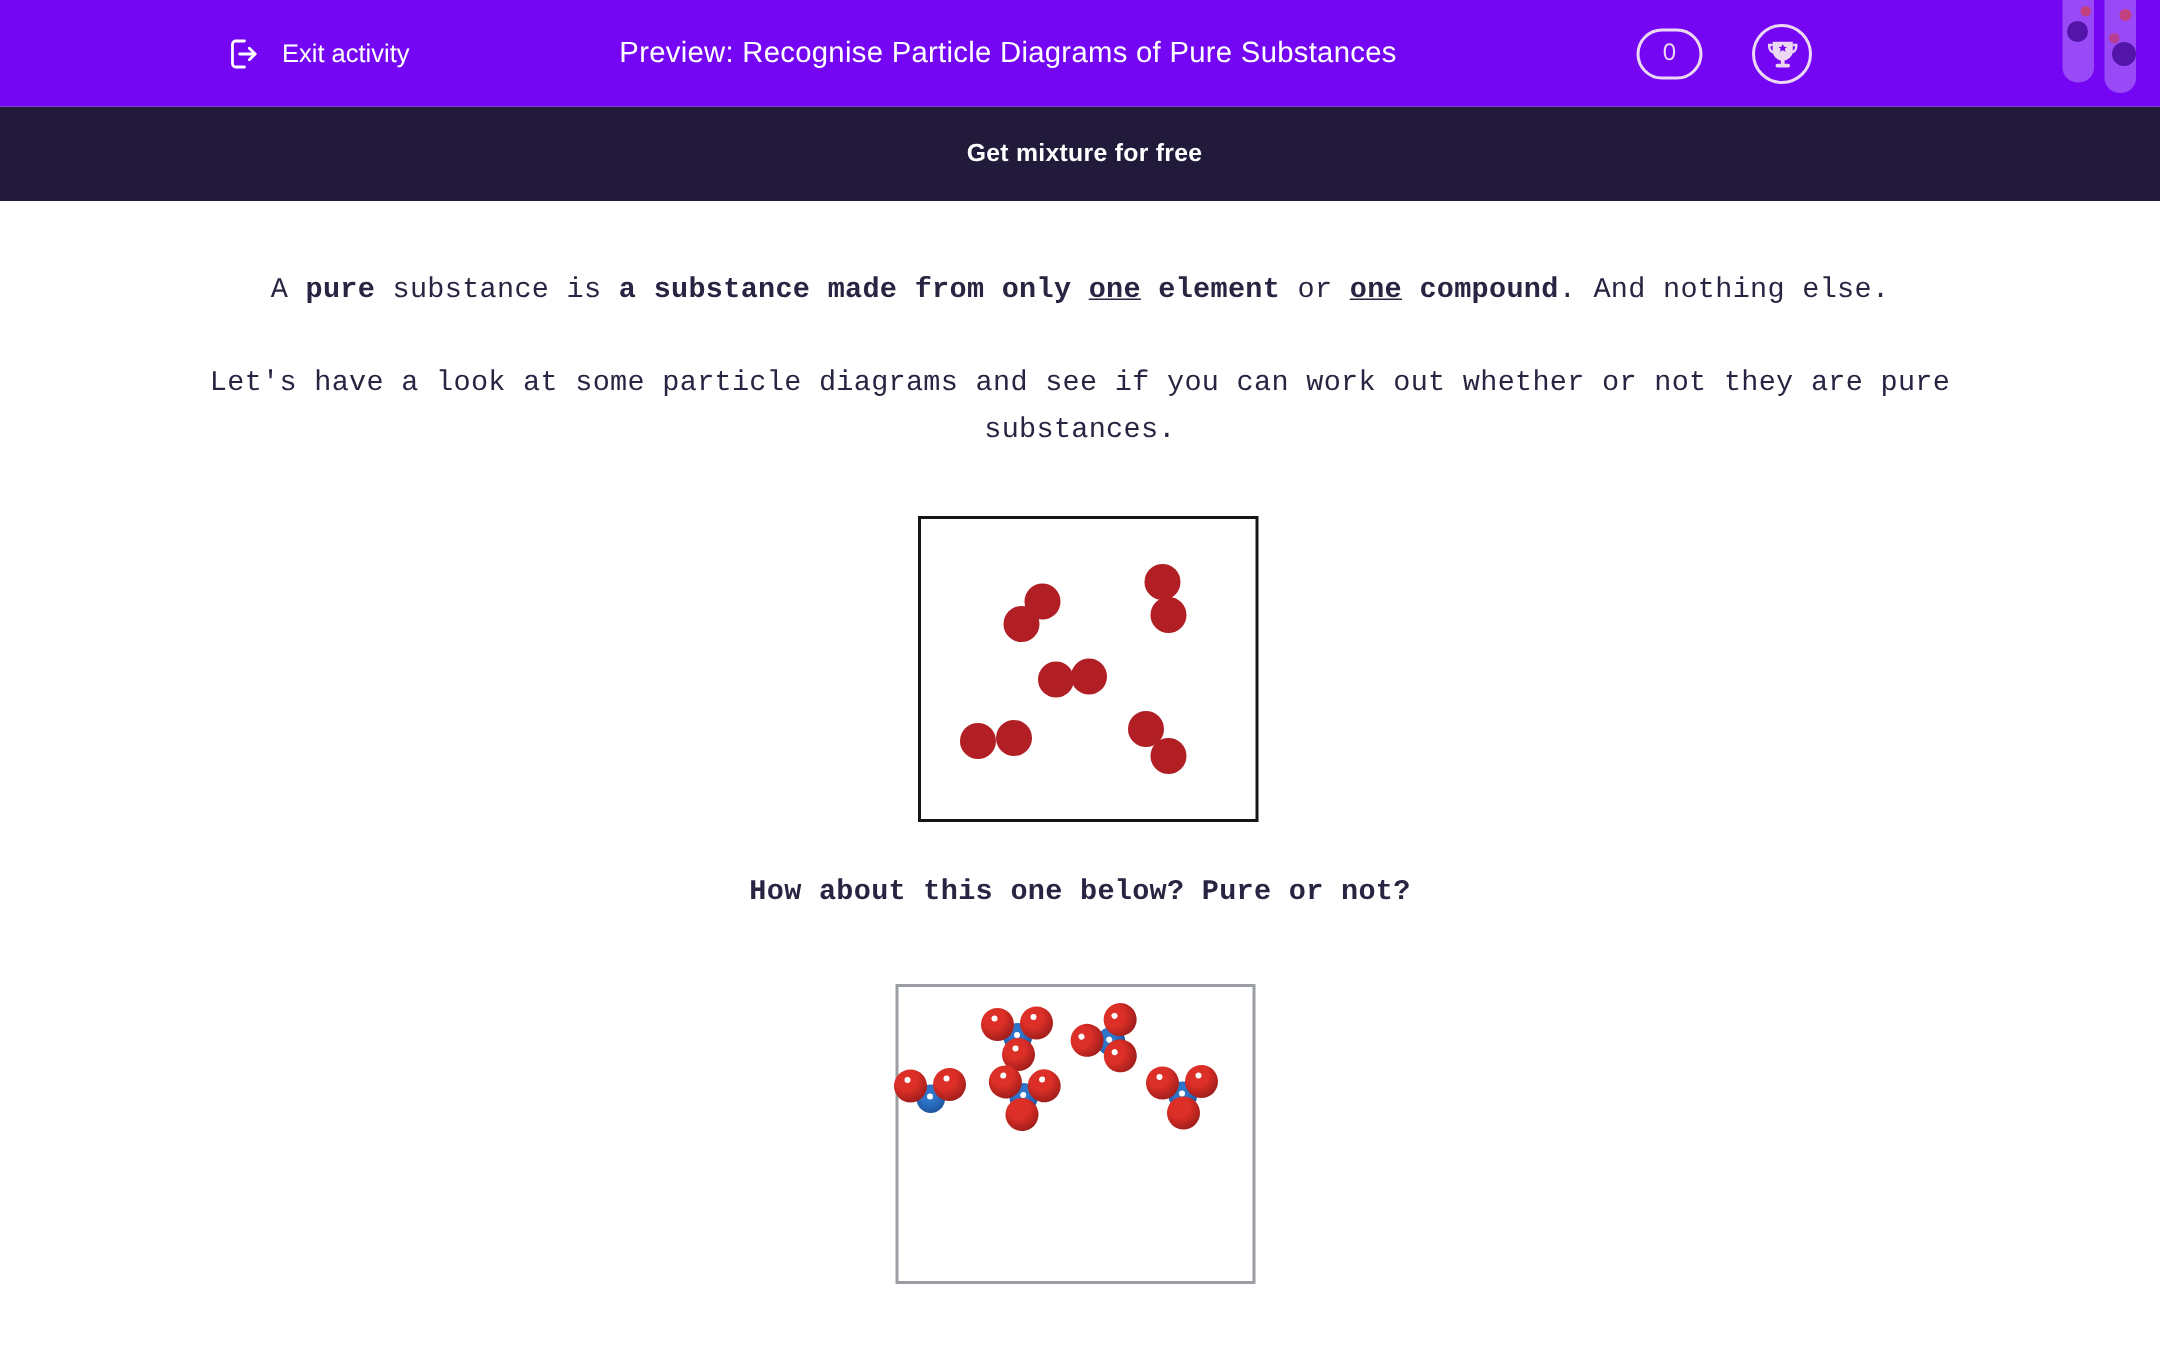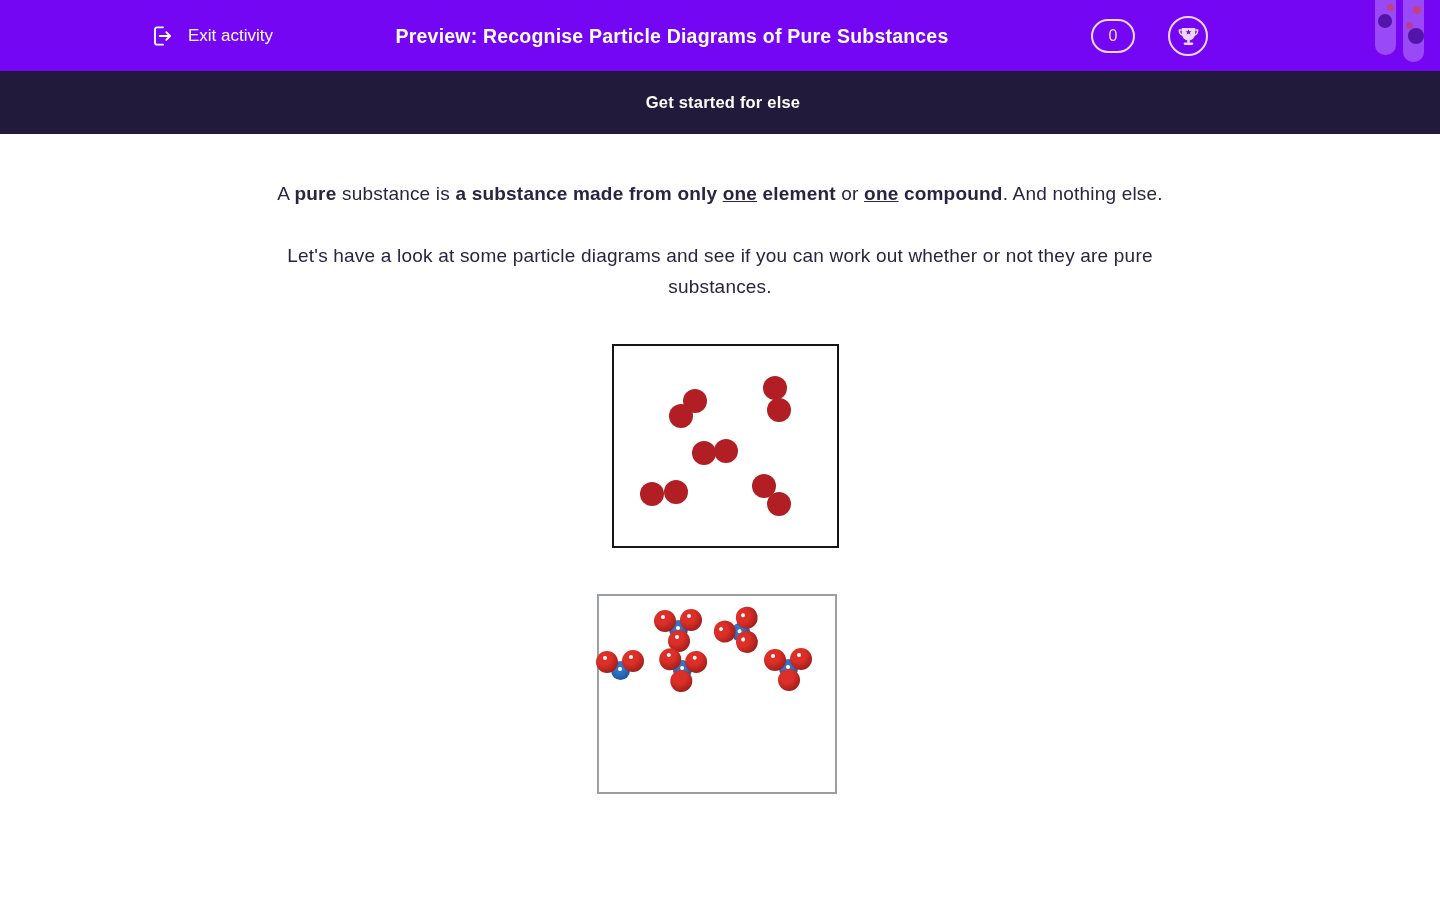--- a/index.html
+++ b/index.html
@@ -6,21 +6,21 @@
   html,body { width:1440px; height:900px; overflow:hidden; background:#ffffff;
               font-family:"Liberation Sans", sans-serif; }
   .page { position:relative; width:1440px; height:900px; }
 
   
   .app-header { position:relative; height:71px; background:var(--header-bg,#7506F3); color:#fff; }
   .exit-btn { position:absolute; left:150px; top:0; height:100%; display:flex; align-items:center;
               gap:12px; background:none; border:none; color:#fff; font-size:17px; cursor:pointer;
               font-family:inherit; }
   .header-title { position:absolute; left:50%; top:50%; transform:translate(calc(-50% - 48px),-50%);
-                  font-size:19.5px; font-weight:700; white-space:nowrap; letter-spacing:.2px; }
+                  font-size:19.5px; font-weight:400; white-space:nowrap; letter-spacing:.2px; }
   .score-pill { position:absolute; left:1091px; top:19px; width:44px; height:34px;
                 border:2px solid var(--accent-light,#ECD8F2); border-radius:17px; display:flex;
                 align-items:center; justify-content:center; color:var(--accent-light,#ECD8F2);
                 font-size:16px; background:transparent; cursor:pointer; }
   .trophy-circle { position:absolute; left:1168px; top:16px; width:40px; height:40px;
                    border:2px solid var(--accent-light,#ECD8F2); border-radius:50%;
                    display:flex; align-items:center; justify-content:center; cursor:pointer; }
   .tube { position:absolute; background:rgba(255,255,255,0.27); border-radius:10px; overflow:hidden; }
   .tube-1 { left:1375px; top:-10px; width:21px; height:65px; }
   .tube-2 { left:1403px; top:-16px; width:21px; height:78px; }
@@ -29,21 +29,21 @@
   .b-magenta { background:#B73E93; }
   .b-purple  { background:rgba(64,8,150,0.8); }
 
   
   .banner { height:63px; background:var(--banner-bg,#221A3B); color:#fff; display:flex;
             align-items:center; justify-content:center; font-size:16.5px; letter-spacing:.2px; }
   .banner .cta { font-weight:700; color:#fff; text-decoration:none; margin-left:6px; cursor:pointer; }
 
   
   main { text-align:center; }
-  main p { color:var(--text,#2A2342); font-size:19px; line-height:31px; letter-spacing:.2px; }
+  main p { color:var(--text,#2A2342); font-size:19px; line-height:31px; letter-spacing:.2px;font-family:Liberation Mono, monospace; }
   .p1 { margin-top:44px; }
   .p1 .line { display:block; }
   .p2 { margin-top:31px; }
   .p3 { margin-top:43px; font-weight:600; }
   .p4 { margin-top:31px; font-weight:600; }
 
   .pbox { position:relative; background:#fff; }
   .pbox1 { width:227px; height:204px; border:2px solid #151515; margin:42px auto 0;
            transform:translateX(5px); }
   .pbox2 { width:240px; height:200px; border:2px solid #9B9FA3; margin:46px auto 0;
@@ -97,21 +97,21 @@
       </div>
       <div class="tube tube-2">
         <span class="b b-pink" style="left:10px;top:22px;width:8px;height:8px"></span>
         <span class="b b-magenta" style="left:3px;top:38px;width:7px;height:7px"></span>
         <span class="b b-purple" style="left:5px;top:44px;width:16px;height:16px"></span>
       </div>
     </div>
   </header>
 
   <div class="banner">
-    <a class="cta">Get started for else</a>
+    <a class="cta">Get mixture for free</a>
   </div>
 
   <main>
     <p class="p1">
       <span class="line"><span>A </span><span style="font-weight: 700;">pure</span><span> substance is </span><span style="font-weight: 700;">a substance made from only </span><span style="font-weight: 700; text-decoration: underline;">one</span><span style="font-weight: 700;"> element</span><span> or </span><span style="font-weight: 700; text-decoration: underline;">one</span><span style="font-weight: 700;"> compound</span><span>. And nothing else.</span></span>
     </p>
 
     <p class="p2">Let's have a look at some particle diagrams and see if you can work out whether or not they are pure<br>substances.</p>
 
     <div class="pbox pbox1">
@@ -121,20 +121,21 @@
         <div class="atom" style="left: 153px; top: 52px; width: 24px; height: 24px; background: rgb(177, 31, 36);"></div>
         <div class="atom" style="left: 78px; top: 95px; width: 24px; height: 24px; background: rgb(177, 31, 36);"></div>
         <div class="atom" style="left: 100px; top: 93px; width: 24px; height: 24px; background: rgb(177, 31, 36);"></div>
         <div class="atom" style="left: 26px; top: 136px; width: 24px; height: 24px; background: rgb(177, 31, 36);"></div>
         <div class="atom" style="left: 50px; top: 134px; width: 24px; height: 24px; background: rgb(177, 31, 36);"></div>
         <div class="atom" style="left: 138px; top: 128px; width: 24px; height: 24px; background: rgb(177, 31, 36);"></div>
         <div class="atom" style="left: 153px; top: 146px; width: 24px; height: 24px; background: rgb(177, 31, 36);"></div>
       </div>
 
 
+    <p class="p4">How about this one below? Pure or not?</p>
 
     <div class="pbox pbox2">
         <div class="mol" style="left: 79px; top: 33px; transform: rotate(0deg);">
           <div class="sphere" style="left: -9.5px; top: -9.5px; width: 19px; height: 19px; background: radial-gradient(circle at 42% 35%, rgb(46, 116, 201) 30%, rgb(23, 72, 140) 95%);"></div>
           <div class="sphere" style="left: -24px; top: -19px; width: 22px; height: 22px; background: radial-gradient(circle at 38% 32%, rgb(220, 47, 39) 35%, rgb(126, 20, 20) 100%);">
             <span class="hl" style="left: 7px; top: 5px;"></span>
           </div>
           <div class="sphere" style="left: 2px; top: -20px; width: 22px; height: 22px; background: radial-gradient(circle at 38% 32%, rgb(220, 47, 39) 35%, rgb(126, 20, 20) 100%);">
             <span class="hl" style="left: 7px; top: 5px;"></span>
           </div>

